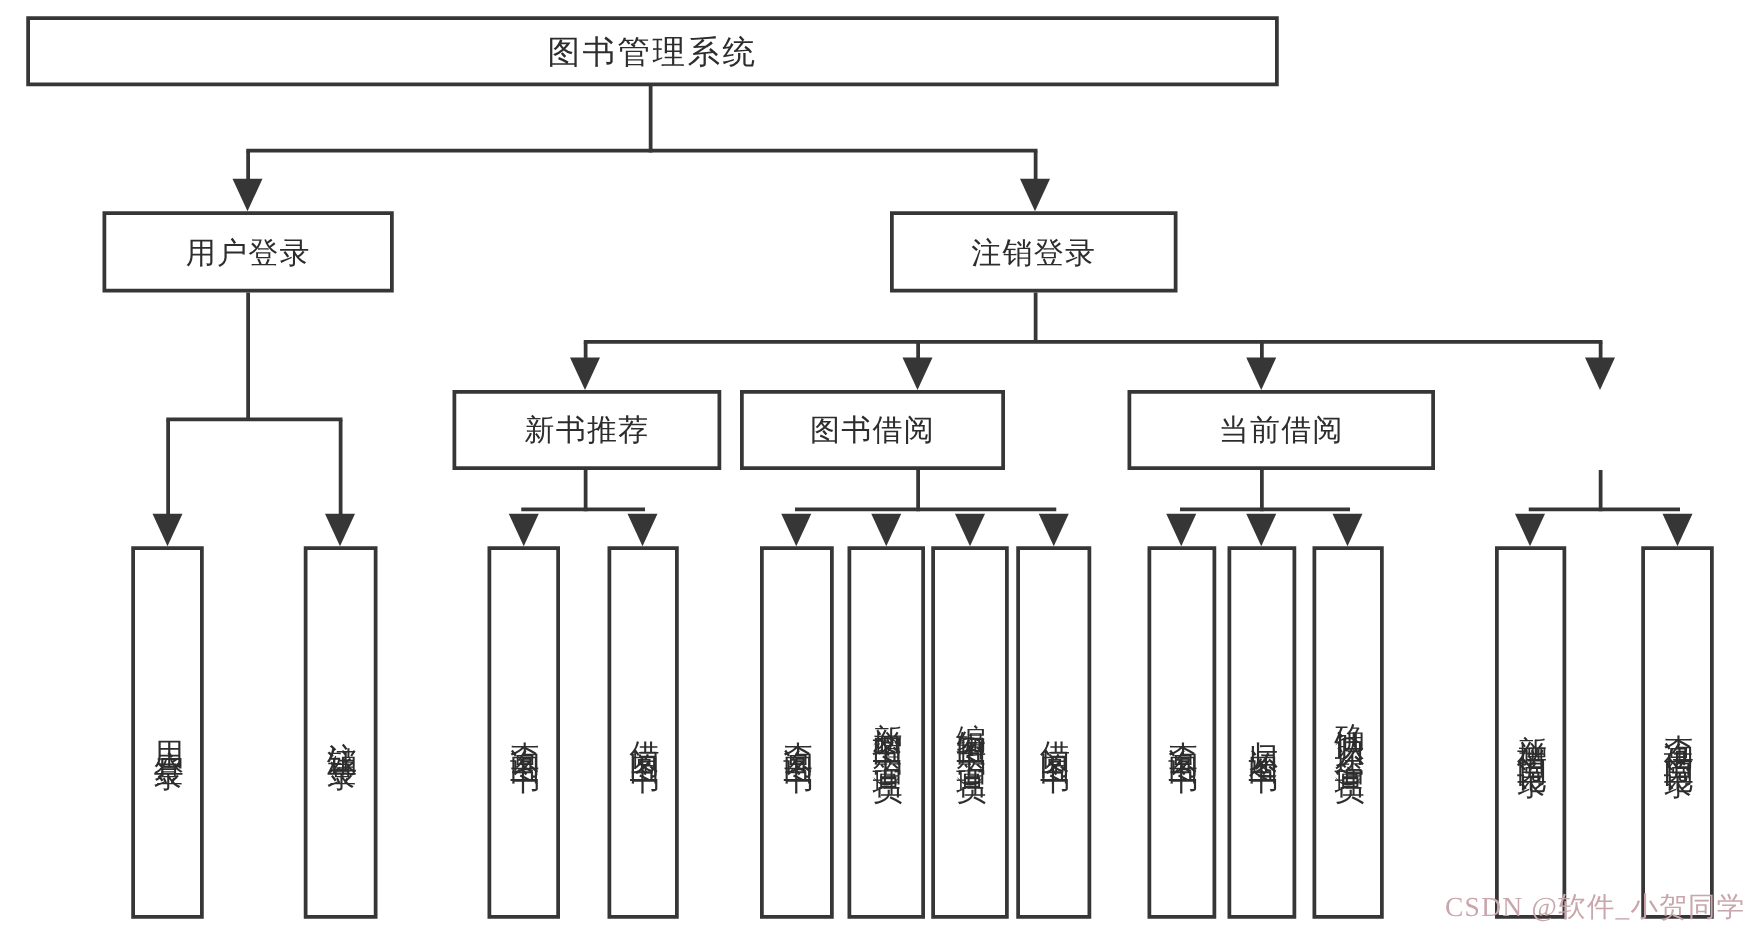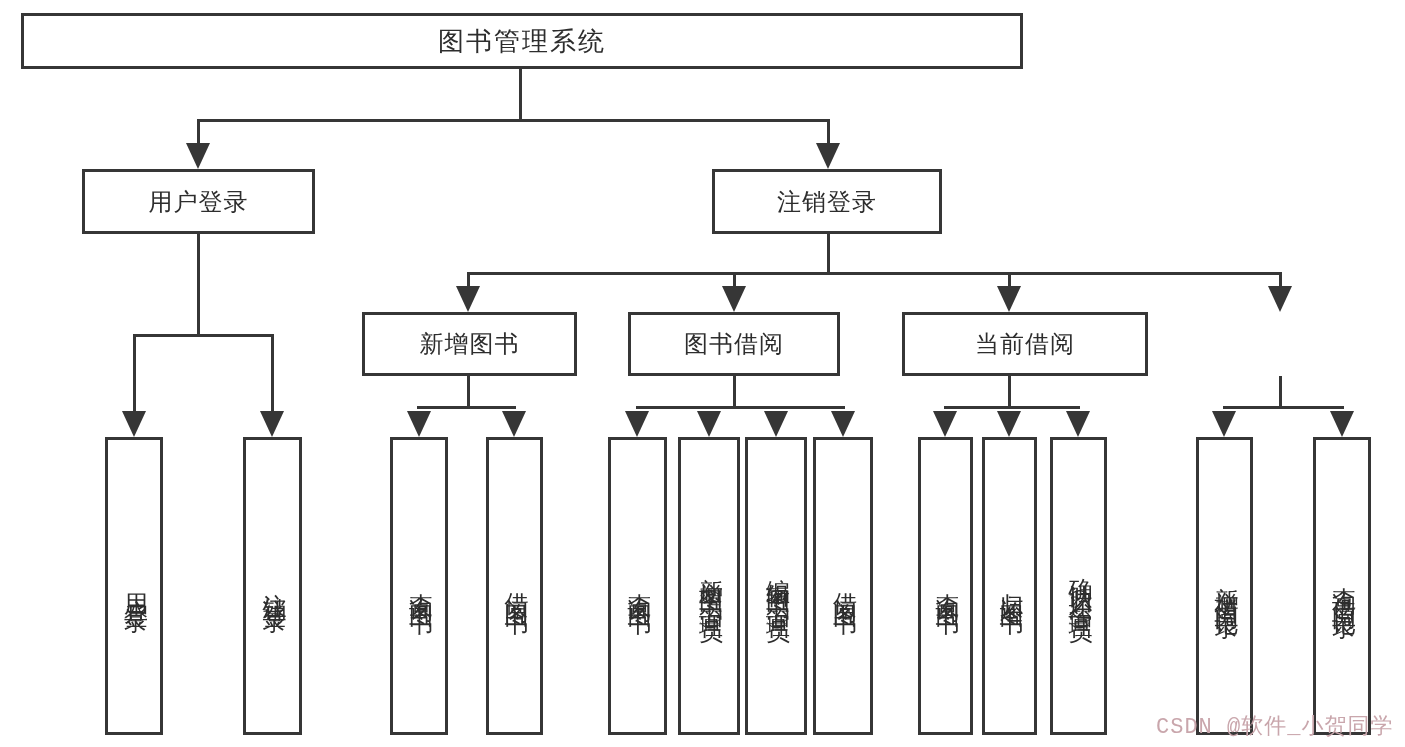--- a/index.html
+++ b/index.html
@@ -1,18 +1,18 @@
 <!DOCTYPE html>
 <html style="--line: #363636; --box_border: #363636; --text: #2d2d2d; --watermark: #c9a6ac; --background: #ffffff;"><head>
 <meta charset="utf-8">
 <style>
   html,body{margin:0;padding:0;background:#ffffff;}
   .canvas{
     position:relative;width:1405px;height:747px;background:var(--background,#fff);
-    font-family:Liberation Mono, monospace;color:var(--text,#2d2d2d);
+    font-family:Liberation Serif, serif;color:var(--text,#2d2d2d);
     overflow:hidden;
   }
   .box{
     position:absolute;box-sizing:border-box;border:3px solid var(--box_border,#363636);
     background:#fff;display:flex;align-items:center;justify-content:center;
   }
   .box.h span{font-size:24px;letter-spacing:1px;white-space:nowrap;}
   .box.title span{font-size:26px;letter-spacing:2px;}
   .box.v span{
     writing-mode:vertical-rl;text-orientation:mixed;
@@ -64,23 +64,23 @@
   <div class="ln" style="left:467px;top:274px;width:3px;height:13px"></div>
   <div class="ln" style="left:733px;top:274px;width:3px;height:13px"></div>
   <div class="ln" style="left:1008px;top:274px;width:3px;height:13px"></div>
   <div class="ln" style="left:1279px;top:274px;width:3px;height:13px"></div>
   <div class="ar" style="left:456px;top:286px"></div>
   <div class="ar" style="left:722px;top:286px"></div>
   <div class="ar" style="left:997px;top:286px"></div>
   <div class="ar" style="left:1268px;top:286px"></div>
 
   <div class="box h" style="left:362px;top:312px;width:215px;height:64px">
-    <span>新增图书</span>
+    <span>新书推荐</span>
   </div>
-  <div class="box h" style="left:628px;top:312px;width:212px;height:64px">
+  <div class="box h" style="left:592px;top:312px;width:212px;height:64px">
     <span>图书借阅</span>
   </div>
   <div class="box h" style="left:902px;top:312px;width:246px;height:64px">
     <span>当前借阅</span>
   </div>
 
   <div class="ln" style="left:467px;top:376px;width:3px;height:33px"></div>
   <div class="ln" style="left:417px;top:406px;width:99px;height:3px"></div>
   <div class="ar" style="left:407px;top:411px"></div>
   <div class="ar" style="left:502px;top:411px"></div>

